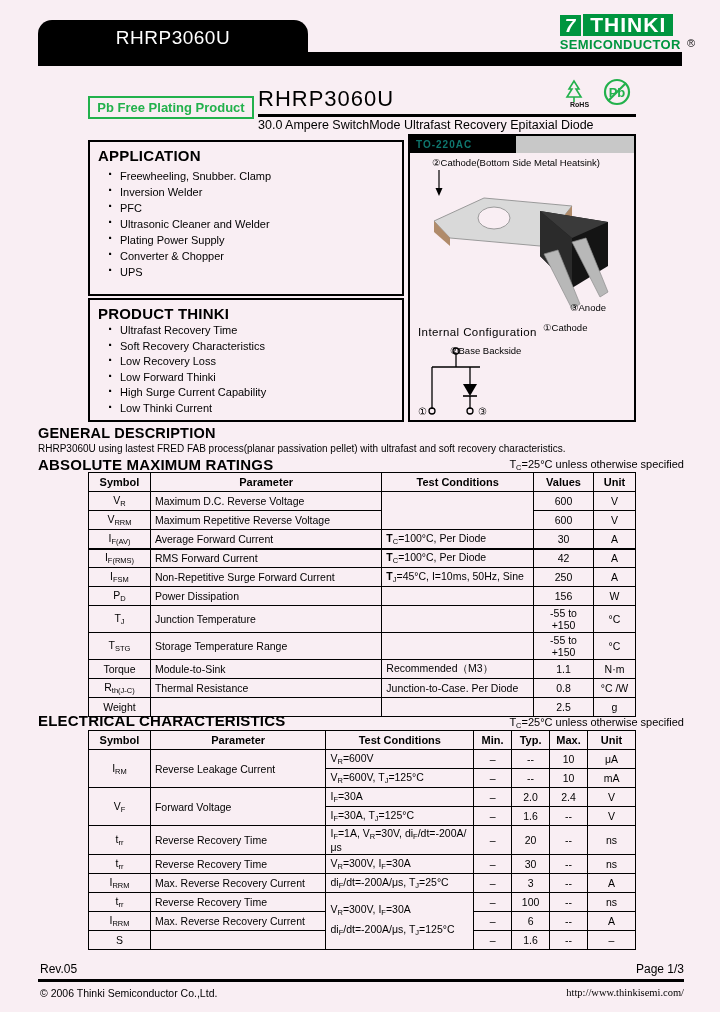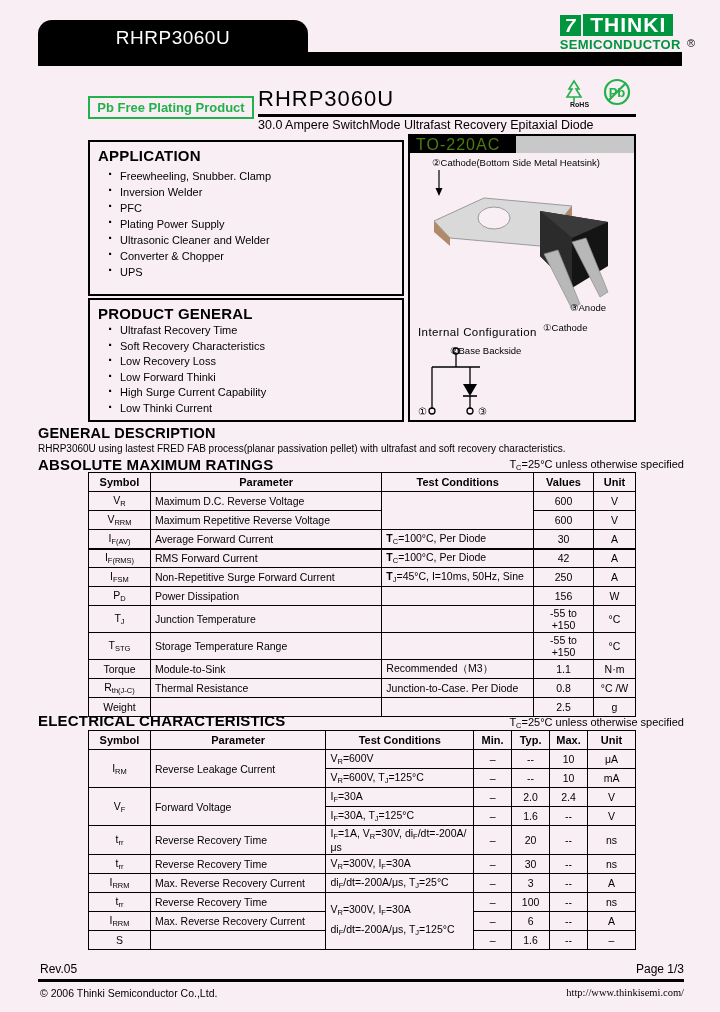--- a/index.html
+++ b/index.html
@@ -54,22 +54,22 @@
   .box-h { font-size:15px; font-weight:bold; margin:5px 0 4px 8px; letter-spacing:.2px;}
   .boxB .box-h { margin-bottom:1px; }
   ul.bl { list-style:none; margin:0; padding:0 12px 0 16px; }
   ul.bl li { font-size:11px; line-height:16px; position:relative; padding-left:14px; }
   .boxB ul.bl li { line-height:15.5px; }
   ul.bl li:before { content:"·"; position:absolute; left:2px; top:-2px; font-size:15px; font-weight:bold;}
 
   
   .pkg { position:absolute; left:408px; top:134px; width:228px; height:288px; border:2px solid #000; background:#f9eef3; }
   .pkg-tab { position:absolute; left:0; top:0; width:100%; height:17px; background:#c8c8c8; }
-  .pkg-tab-lbl { position:absolute; left:0; top:0; width:106px; height:17px; background:#000; color:#4d7c0f;
-     font-size:16px; font-weight:normal; letter-spacing:1px; display:flex; align-items:center; padding-left:6px;}
+  .pkg-tab-lbl { position:absolute; left:0; top:0; width:106px; height:17px; background:#000; color:#0f766e;
+     font-size:10px; font-weight:bold; letter-spacing:1px; display:flex; align-items:center; padding-left:6px;}
   .pkg-note { position:absolute; left:22px; top:21px; font-size:9.5px; white-space:nowrap; }
   .pkg-arrow { position:absolute; left:22px; top:34px; }
   .lbl-anode { position:absolute; left:160px; top:166px; font-size:9.5px; }
   .lbl-cath1 { position:absolute; left:133px; top:186px; font-size:9.5px; }
   .lbl-intcfg { position:absolute; left:8px; top:190px; font-size:11.5px; letter-spacing:.4px;}
   .lbl-base { position:absolute; left:40px; top:209px; font-size:9.5px; }
   .schem { position:absolute; left:8px; top:205px; }
   .photo { position:absolute; left:12px; top:40px; }
 
   
@@ -142,29 +142,29 @@
       <line x1="48" y1="23" x2="66" y2="5" stroke="#22b14c" stroke-width="2.2"></line>
     </g>
   </svg>
 
   <div class="boxA">
     <div class="box-h">APPLICATION</div>
     <ul class="bl">
       <li>Freewheeling, Snubber. Clamp</li>
       <li>Inversion Welder</li>
       <li>PFC</li>
+      <li>Ultrasonic Cleaner and Welder</li>
       <li>Plating Power Supply</li>
-      <li>Ultrasonic Cleaner and Welder</li>
       <li>Converter &amp; Chopper</li>
       <li>UPS</li>
     </ul>
   </div>
 
   <div class="boxB">
-    <div class="box-h">PRODUCT GENERAL</div>
+    <div class="box-h">PRODUCT THINKI</div>
     <ul class="bl">
       <li>Ultrafast Recovery Time</li>
       <li>Soft Recovery Characteristics</li>
       <li>Low Recovery Loss</li>
       <li>Low Forward Thinki</li>
       <li>High Surge Current Capability</li>
       <li>Low Thinki Current</li>
     </ul>
   </div>
 

